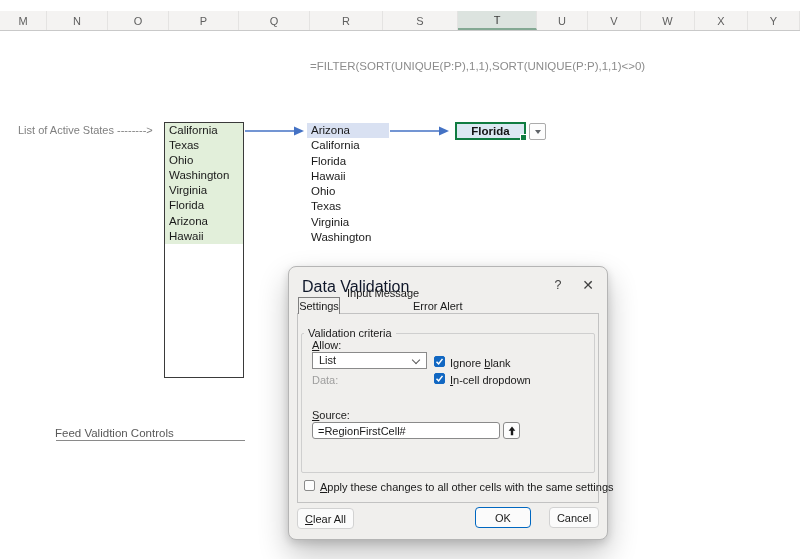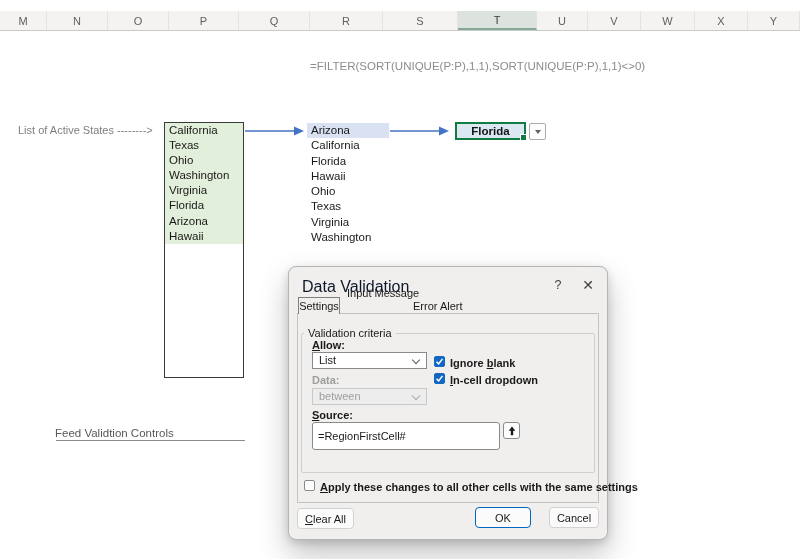--- a/index.html
+++ b/index.html
@@ -108,21 +108,21 @@
   }
   #tab-input{left:58px;top:20px;text-align:center;}
   #tab-error{left:124px;top:33px;}
 
   #groupbox{
     left:12px;top:66px;width:294px;height:140px;
     border:1px solid #cfcfcf;border-radius:2px;box-sizing:border-box;
   }
   #group-label{left:15px;top:60px;background:#f0efed;padding:0 4px;z-index:2;text-align:right;}
 
-  .fld-label{position:absolute;white-space:nowrap;font-weight:bold;}
+  .fld-label{position:absolute;white-space:nowrap;}
   .dim{color:#9e9e9e;}
   #allow-label{left:23px;top:72px;}
   #data-label{left:23px;top:107px;}
   #source-label{left:23px;top:142px;}
 
   .combo{
     position:absolute;width:115px;height:17px;box-sizing:border-box;
     background:#ffffff;border:1px solid #8a8a8a;border-radius:0;
     line-height:15px;padding-left:6px;font-size:11px;
   }
@@ -142,21 +142,21 @@
   .cb.on{background:#1167C2;border:1px solid #1167C2;}
   .cb.off{background:#fdfdfd;border:1px solid #8a8a8a;}
   #cb-ignore{left:145px;top:89px;}
   #cb-incell{left:145px;top:106px;}
   #cb-apply{left:15px;top:213px;}
   #lbl-ignore{left:161px;top:90px;}
   #lbl-incell{left:161px;top:107px;}
   #lbl-apply{left:31px;top:214px;}
 
   #source-input{
-    position:absolute;left:23px;top:155px;width:188px;height:28px;box-sizing:border-box;
+    position:absolute;left:23px;top:155px;width:188px;height:17px;box-sizing:border-box;
     background:#fff;border:1px solid #8a8a8a;border-radius:3px;
     font-family:"Liberation Sans","DejaVu Sans",sans-serif;font-size:11px;color:#1a1a1a;
     padding:0 0 0 5px;outline:none;
   }
   #picker-btn{
     left:214px;top:155px;width:17px;height:17px;box-sizing:border-box;
     background:#fdfdfd;border:1px solid #8a8a8a;border-radius:3px;
     display:flex;align-items:center;justify-content:center;
   }
 
@@ -264,24 +264,20 @@
   <div id="lbl-ignore" class="fld-label"><span>Ignore </span><u>b</u><span>lank</span></div>
 
   <div id="cb-incell" class="cb on">
     <svg width="9" height="9" viewBox="0 0 9 9">
         <polyline points="1.5,4.8 3.6,6.9 7.5,1.9" fill="none" stroke="#ffffff" stroke-width="1.5"></polyline>
       </svg>
   </div>
   <div id="lbl-incell" class="fld-label"><u>I</u><span>n-cell dropdown</span></div>
 
   <div id="data-label" class="fld-label dim">Data:</div>
-  <div id="data-combo" class="combo">
-    <span>between</span>
-    <span class="chev dim-ch"></span>
-  </div>
 
   <div id="source-label" class="fld-label"><u>S</u><span>ource:</span></div>
   <input id="source-input" value="=RegionFirstCell#" style="">
   <div id="picker-btn" class="abs">
     <svg width="12" height="12" viewBox="0 0 16 16">
       <polygon points="8,2 12.5,7.5 9.6,7.5 9.6,13.5 6.4,13.5 6.4,7.5 3.5,7.5" fill="#1a1a1a"></polygon>
     </svg>
   </div>
 
   <div id="cb-apply" class="cb off"></div>

